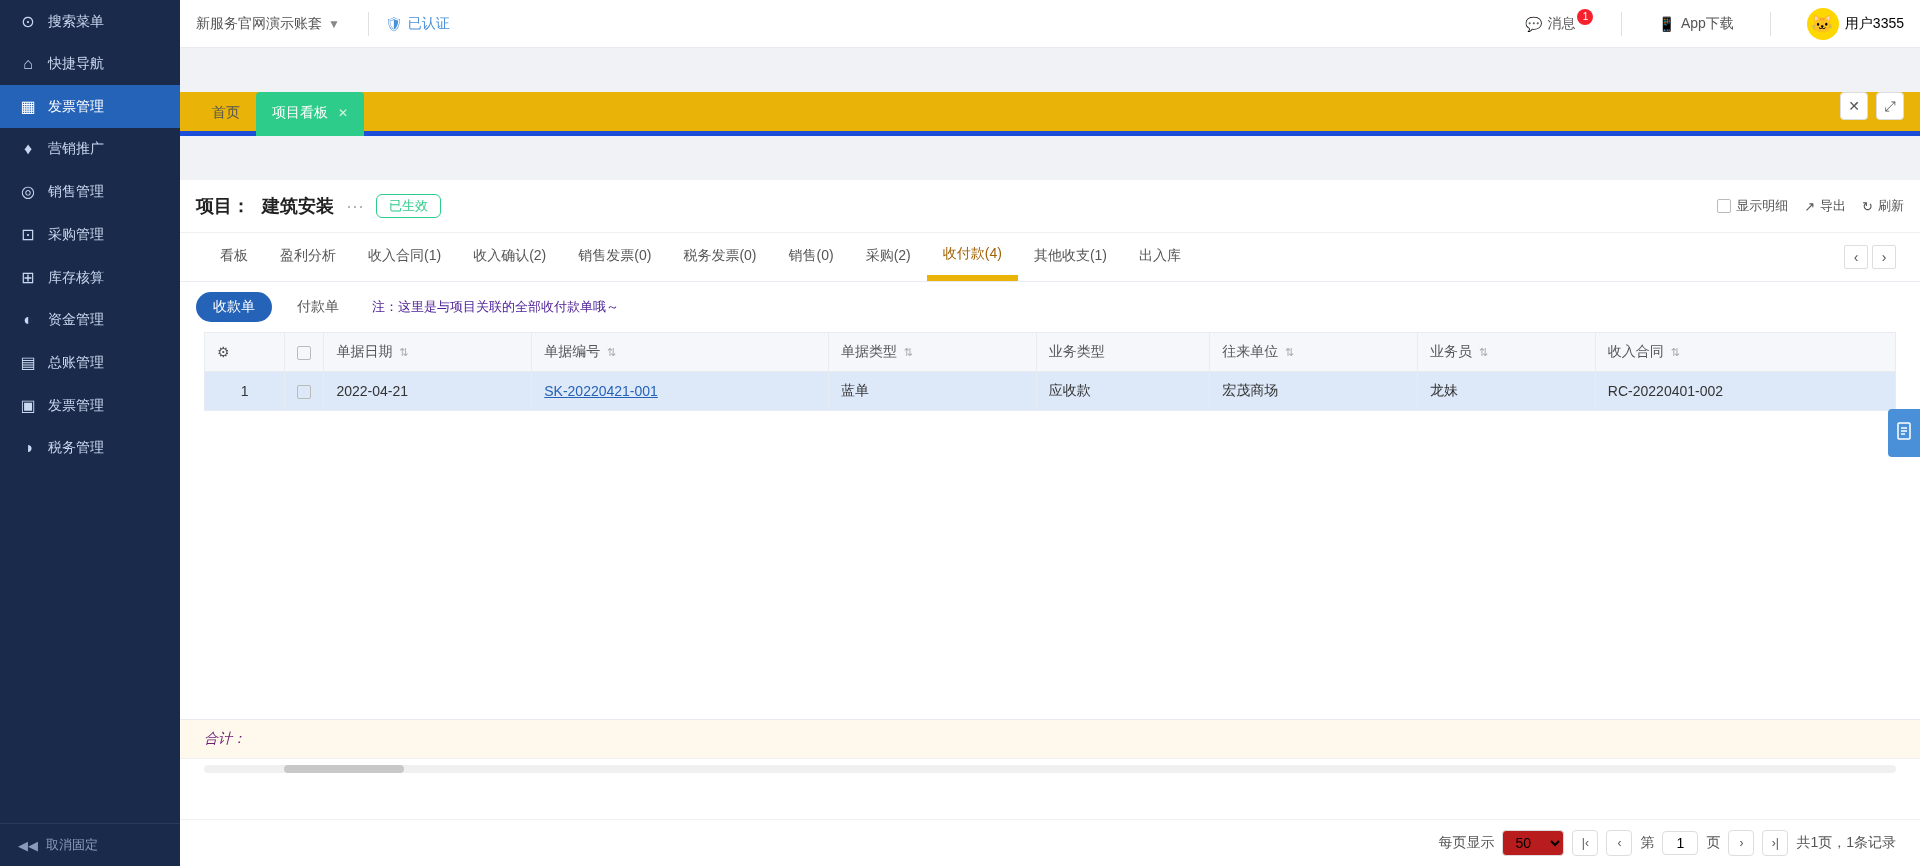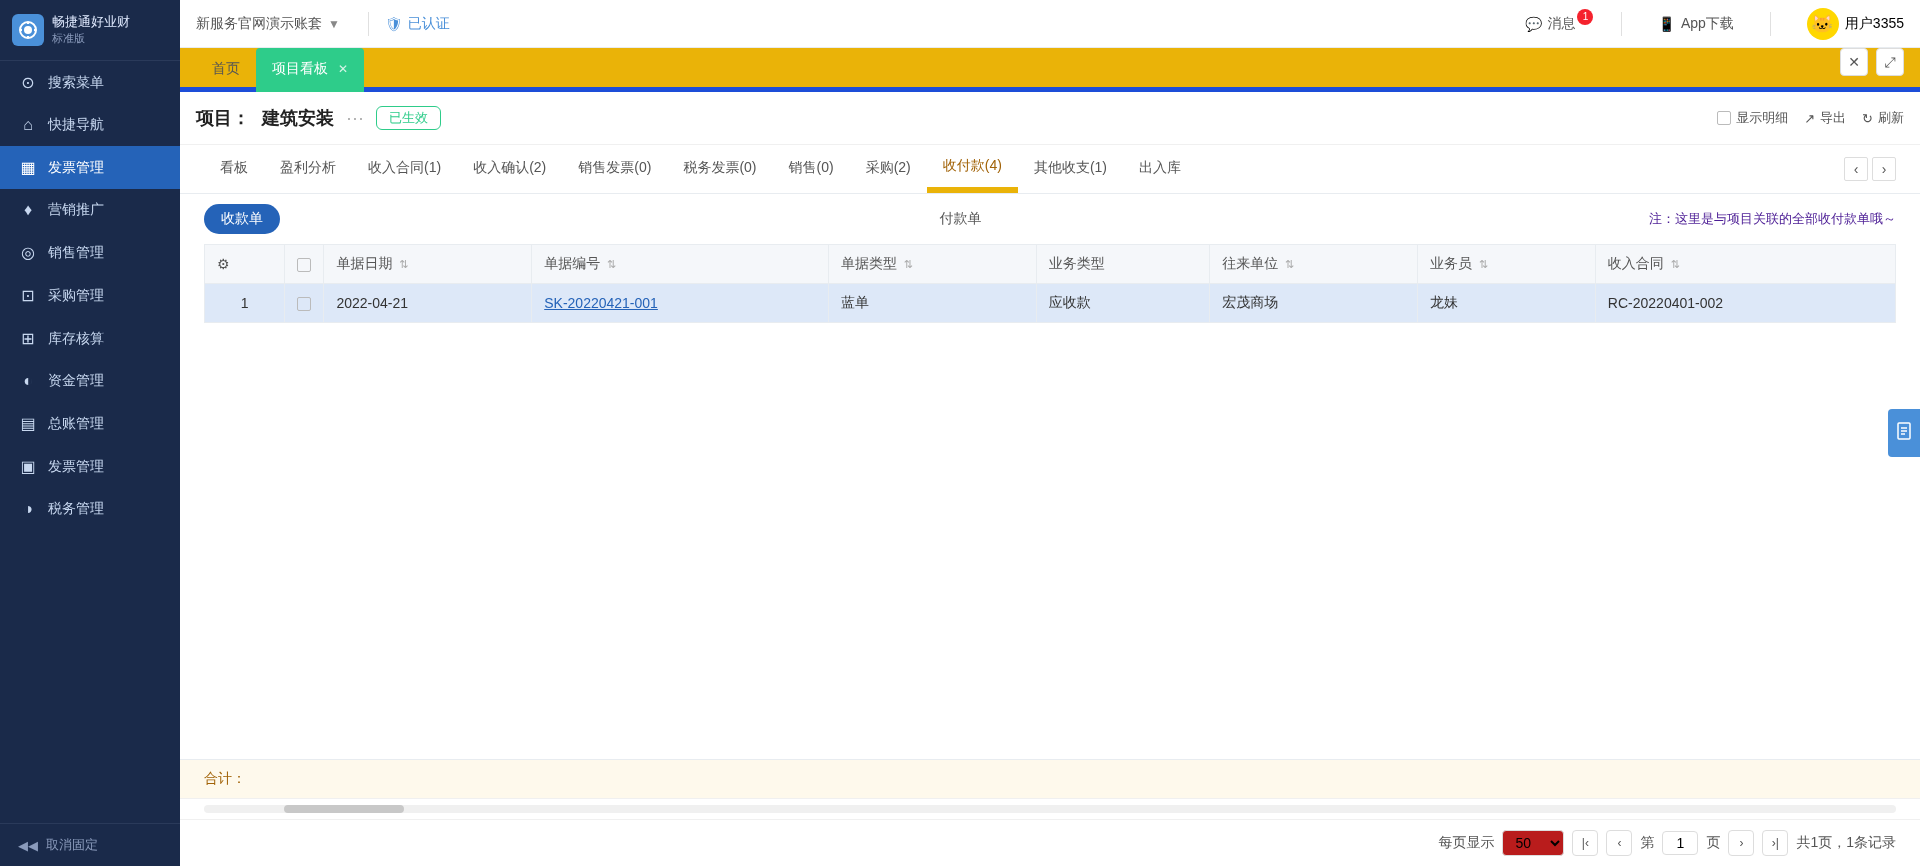--- a/index.html
+++ b/index.html
@@ -61,20 +61,21 @@
       font-size: 13px;
     }
 
     
     .main {
       flex: 1;
       display: flex;
       flex-direction: column;
       background: #f0f2f5;
       overflow: hidden;
+      gap: 44px;
     }
 
     
     .topbar {
       background: white;
       height: 48px;
       display: flex;
       align-items: center;
       padding: 0 16px;
       border-bottom: 1px solid #e8ecf0;
@@ -277,23 +278,22 @@
       justify-content: center;
       cursor: pointer;
       border-radius: 2px;
       color: #555;
     }
 
     
     .inner-tabs {
       display: flex;
       align-items: center;
-      padding: 10px 24px;
+      padding: 10px 16px;
       gap: 8px;
-      justify-content: space-between;
     }
     .inner-tab {
       padding: 5px 16px;
       border-radius: 16px;
       cursor: pointer;
       font-size: 14px;
       border: 1px solid transparent;
     }
     .inner-tab.active {
       background: #2563b8;
@@ -334,22 +334,23 @@
     .data-table tr.selected td { background: #dde8f8; }
     .table-link { color: #2563b8; text-decoration: underline; cursor: pointer; }
     .row-num { color: #666; text-align: center; }
     .th-center { text-align: center; }
 
     
     .summary-bar {
       background: #fef9ec;
       padding: 10px 24px;
       border-top: 1px solid #e8ecf0;
-      color: #a16207;
-      font-size: 14px;
+      color: #701a75;
+      font-size: 14px;
+      font-style: italic;
     }
 
     
     .scrollbar-area {
       padding: 6px 24px;
       background: white;
       border-top: 1px solid #f0f0f0;
     }
     .scrollbar-track {
       height: 8px;
@@ -369,20 +370,21 @@
     .pagination {
       display: flex;
       align-items: center;
       justify-content: flex-end;
       padding: 10px 24px;
       gap: 8px;
       background: white;
       border-top: 1px solid #f0f0f0;
       font-size: 14px;
       color: #555;
+      margin-top: 40px;
     }
     .pagination-select {
       border: 1px solid #ddd;
       border-radius: 4px;
       padding: 3px 8px;
       font-size: 14px;
       background: #b91c1c;
       cursor: pointer;
     }
     .page-btn {
@@ -440,36 +442,20 @@
       display: inline-block;
       border-radius: 2px;
       cursor: pointer;
       vertical-align: middle;
     }
   </style>
 </head>
 <body>
 
 <div class="sidebar">
-  <div class="sidebar-header">
-    <div class="sidebar-logo">
-      <svg width="20" height="20" viewBox="0 0 20 20" fill="none">
-        <circle cx="10" cy="10" r="8" stroke="white" stroke-width="2"></circle>
-        <circle cx="10" cy="10" r="4" fill="white"></circle>
-        <line x1="10" y1="2" x2="10" y2="4" stroke="white" stroke-width="2"></line>
-        <line x1="10" y1="16" x2="10" y2="18" stroke="white" stroke-width="2"></line>
-        <line x1="2" y1="10" x2="4" y2="10" stroke="white" stroke-width="2"></line>
-        <line x1="16" y1="10" x2="18" y2="10" stroke="white" stroke-width="2"></line>
-      </svg>
-    </div>
-    <div>
-      <div class="sidebar-title">畅捷通好业财</div>
-      <div class="sidebar-edition">标准版</div>
-    </div>
-  </div>
   <div class="sidebar-scroll">
     <div class="sidebar-item">
       <span class="sidebar-item-icon">⊙</span>
       <span>搜索菜单</span>
     </div>
     <div class="sidebar-item">
       <span class="sidebar-item-icon">⌂</span>
       <span>快捷导航</span>
     </div>
     <div class="sidebar-item active">

